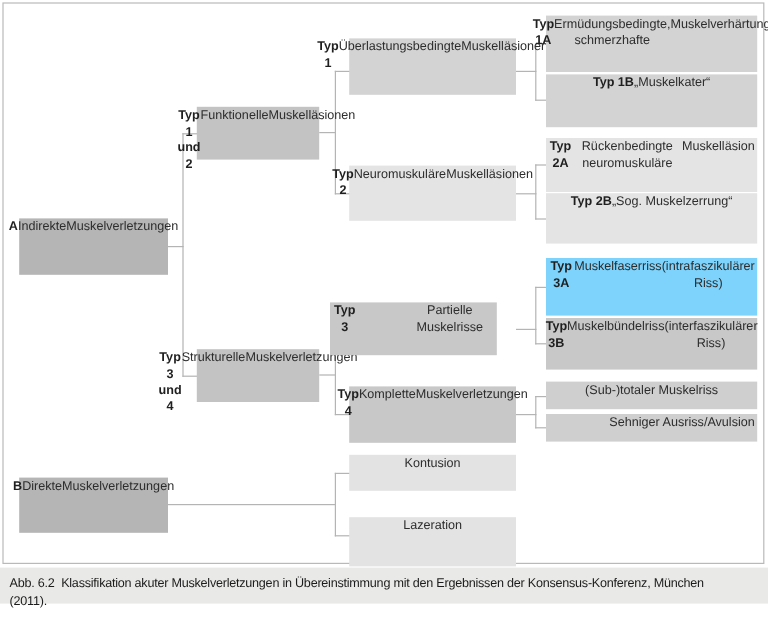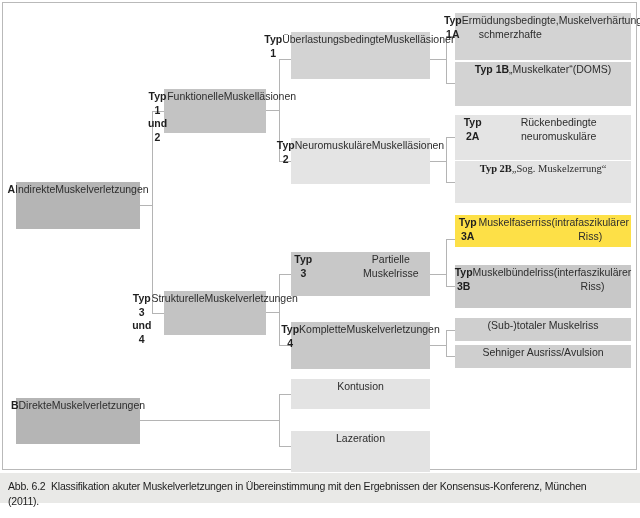--- a/index.html
+++ b/index.html
@@ -99,21 +99,21 @@
     <div class="node" style="left: 288px; top: 29px; width: 139px; height: 47px; background: rgb(211, 211, 211);">
       <div class="node-title">Typ 1</div>
       <div class="node-sub">Überlastungsbedingte</div>
       <div class="node-sub">Muskelläsionen</div>
     </div>
     <div class="node" style="left: 288px; top: 135px; width: 139px; height: 46px; background: rgb(228, 228, 228);">
       <div class="node-title">Typ 2</div>
       <div class="node-sub">Neuromuskuläre</div>
       <div class="node-sub">Muskelläsionen</div>
     </div>
-    <div class="node" style="left: 288px; top: 249px; width: 139px; height: 44px; background: rgb(200, 200, 200); gap: 40px;">
+    <div class="node" style="left: 272px; top: 249px; width: 139px; height: 44px; background: rgb(200, 200, 200); gap: 40px;">
       <div class="node-title">Typ 3</div>
       <div class="node-sub">Partielle Muskelrisse</div>
     </div>
     <div class="node" style="left: 288px; top: 319px; width: 139px; height: 47px; background: rgb(200, 200, 200);">
       <div class="node-title">Typ 4</div>
       <div class="node-sub">Komplette</div>
       <div class="node-sub">Muskelverletzungen</div>
     </div>
     <div class="node" style="left: 288px; top: 376px; width: 139px; height: 30px; background: rgb(227, 227, 227);">
       <div class="node-sub">Kontusion</div>
@@ -123,44 +123,44 @@
     </div>
 
     <div class="node" style="left: 452px; top: 10px; width: 176px; height: 47px; background: rgb(211, 211, 211);">
       <div class="node-title">Typ 1A</div>
       <div class="node-sub">Ermüdungsbedingte, schmerzhafte</div>
       <div class="node-sub">Muskelverhärtung</div>
     </div>
     <div class="node" style="left: 452px; top: 59px; width: 176px; height: 44px; background: rgb(211, 211, 211);">
       <div class="node-title">Typ 1B</div>
       <div class="node-sub">„Muskelkater“</div>
-      <div class="node-sub">(DOMS)</div>
     </div>
     <div class="node" style="left: 452px; top: 112px; width: 176px; height: 45px; background: rgb(228, 228, 228);">
       <div class="node-title">Typ 2A</div>
       <div class="node-sub">Rückenbedingte neuromuskuläre</div>
+      <div class="node-sub">Muskelläsion</div>
     </div>
-    <div class="node" style="left: 452px; top: 158px; width: 176px; height: 42px; background: rgb(228, 228, 228); font-family: Liberation Serif, serif;">
+    <div class="node" style="left: 452px; top: 158px; width: 176px; height: 42px; background: rgb(228, 228, 228);">
       <div class="node-title">Typ 2B</div>
       <div class="node-sub">„Sog. Muskelzerrung“</div>
     </div>
-    <div class="node" style="left: 452px; top: 212px; width: 176px; height: 32px; background: #fde047;">
+    <div class="node" style="left: 452px; top: 212px; width: 176px; height: 48px; background: #7dd3fc;">
       <div class="node-title">Typ 3A</div>
       <div class="node-sub">Muskelfaserriss</div>
       <div class="node-sub">(intrafaszikulärer Riss)</div>
     </div>
     <div class="node" style="left: 452px; top: 262px; width: 176px; height: 43px; background: rgb(200, 200, 200);">
       <div class="node-title">Typ 3B</div>
       <div class="node-sub">Muskelbündelriss</div>
       <div class="node-sub">(interfaszikulärer Riss)</div>
     </div>
     <div class="node" style="left: 452px; top: 315px; width: 176px; height: 23px; background: rgb(207, 207, 207);">
       <div class="node-sub">(Sub-)totaler Muskelriss</div>
     </div>
-    <div class="node" style="left: 452px; top: 342px; width: 176px; height: 23px; background: rgb(207, 207, 207);">
+    <div class="node" style="left: 452px; top: 342px; width: 176px; height: 23px; background: rgb(207, 207, 207); justify-content: flex-end;">
       <div class="node-sub">Sehniger Ausriss/Avulsion</div>
     </div>
 
   </div>
 
   <div class="caption" style="background: rgb(233, 233, 231);">
     <span class="cap-line1"><span>Abb. 6.2</span>&nbsp;&nbsp;<span>Klassifikation akuter Muskelverletzungen in Übereinstimmung mit den Ergebnissen der Konsensus-Konferenz, München</span></span><br>
     <span>(2011).</span>
   </div>
 </div>

